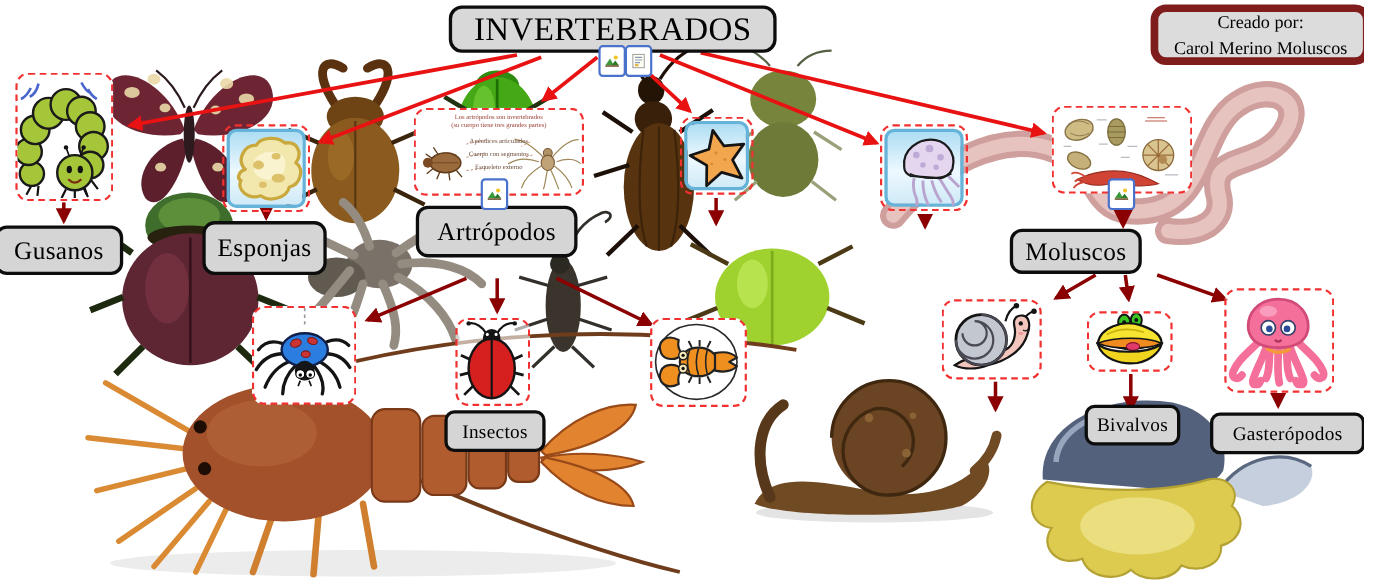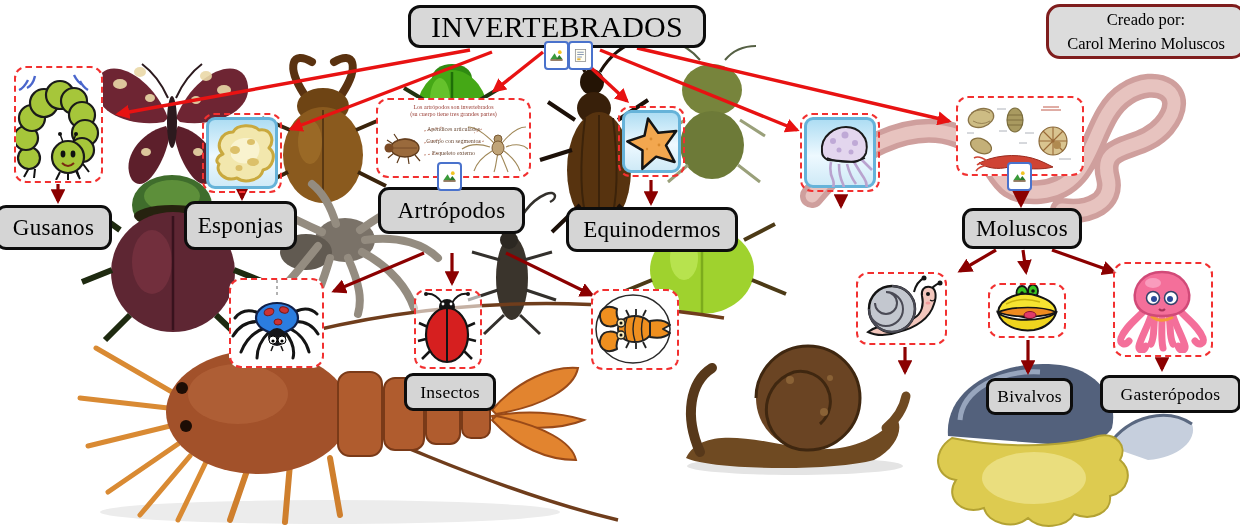--- a/index.html
+++ b/index.html
@@ -5,21 +5,21 @@
   html,body{margin:0;padding:0;background:#fff}
   .canvas{position:relative;width:1240px;height:531px;background:#fff;overflow:hidden;
           font-family:Liberation Serif, serif}
   svg.layer{position:absolute;left:0;top:0;z-index:1}
   svg.arrows{position:absolute;left:0;top:0;z-index:2}
   .node{position:absolute;z-index:4;box-sizing:border-box;background:#d5d5d5;border:3px solid #0d0d0d;
         border-radius:11px;display:flex;align-items:center;justify-content:center;color:#000;
         font-size:23px;letter-spacing:.3px;white-space:nowrap}
   .sub{font-size:17.5px;border-width:3px;border-radius:9px}
   .title-node{font-size:30px;z-index:5;border-radius:12px;background:#d8d8d8}
-  .credit{position:absolute;z-index:5;box-sizing:border-box;background:#dcdcdc;border:3px solid #7f1d1d;
+  .credit{position:absolute;z-index:5;box-sizing:border-box;background:#dcdcdc;border:7px solid #7f1d1d;
           border-radius:14px;display:flex;flex-direction:column;align-items:center;justify-content:center;
           font-size:16.5px;line-height:1.4;color:#000}
   .dash{position:absolute;z-index:3;box-sizing:border-box;border:2.6px dashed #f23030;border-radius:12px}
   .dash.white{background:#fff}
   .dash.half{background:rgba(255,255,255,.6)}
   .blue{position:absolute;inset:2px;border:3px solid #66b3d9;border-radius:9px;
         background:linear-gradient(180deg,#aeddf3,#eef9ff 55%,#cfeaf7)}
   .blue svg,.dash>svg{position:absolute}
   .resicon{position:absolute;z-index:6;width:21px;height:25px;background:#fff;border:2px solid #4a72cc;
            border-radius:4px;display:flex;align-items:center;justify-content:center;box-sizing:content-box}
@@ -474,20 +474,19 @@
   <div class="node title-node" style="left:408px;top:5px;width:298px;height:43px">INVERTEBRADOS</div>
 
   <div class="credit" style="left:1046px;top:4px;width:200px;height:55px">
     <span>Creado por:</span>
     <span>Carol Merino Moluscos</span>
   </div>
 
   <div class="node" style="left:-5px;top:205px;width:117px;height:45px">Gusanos</div>
   <div class="node" style="left:184px;top:201px;width:113px;height:49px">Esponjas</div>
   <div class="node" style="left:378px;top:187px;width:147px;height:47px">Artrópodos</div>
-  <div class="node" style="left:566px;top:207px;width:172px;height:45px">Equinodermos</div>
-  <div class="node" style="left:962px;top:208px;width:120px;height:41px">Moluscos</div>
+  <div class="node" style="left:918px;top:208px;width:120px;height:41px">Moluscos</div>
 
   <div class="node sub" style="left:404px;top:373px;width:92px;height:38px">Insectos</div>
-  <div class="node sub" style="left:986px;top:378px;width:87px;height:37px">Bivalvos</div>
+  <div class="node sub" style="left:986px;top:368px;width:87px;height:37px">Bivalvos</div>
   <div class="node sub" style="left:1100px;top:375px;width:141px;height:38px">Gasterópodos</div>
 
 </div>
 
 </body></html>

